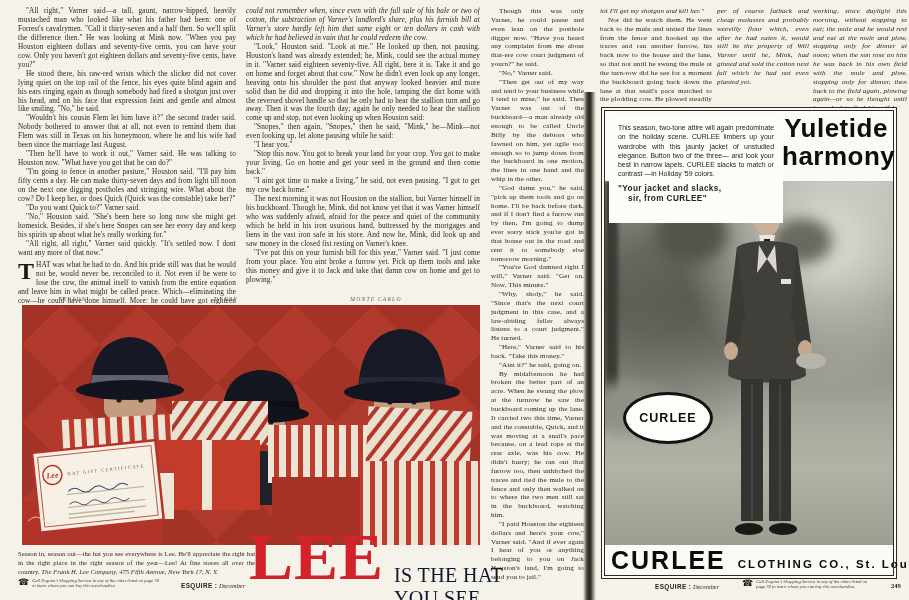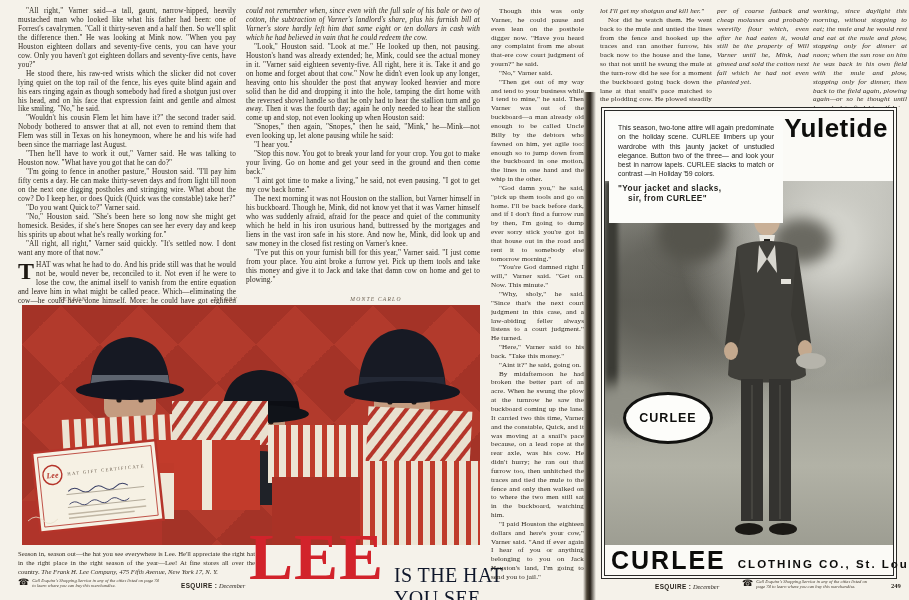--- a/index.html
+++ b/index.html
@@ -273,20 +273,21 @@
   <div class="copybox">
     <div>This season, two-tone attire will again predominate on the holiday scene. CURLEE limbers up your wardrobe with this jaunty jacket of unstudied elegance. Button two of the three— and look your best in narrow lapels. CURLEE slacks to match or contrast —in Holiday '59 colors.</div>
     <div class="copy-quote">
       <div>"Your jacket and slacks,</div>
       <div class="q2">sir, from CURLEE"</div>
     </div>
   </div>
 
   <div class="headline">
     <div>Yuletide</div>
+    <div>harmony</div>
   </div>
 
   <div class="ovallogo">CURLEE</div>
 
   <div class="brandstrip">
     <span class="brand-big">CURLEE</span>
     <span class="brand-suffix">CLOTHING CO., St. Louis 1, Mo.</span>
   </div>
 </div>
 

